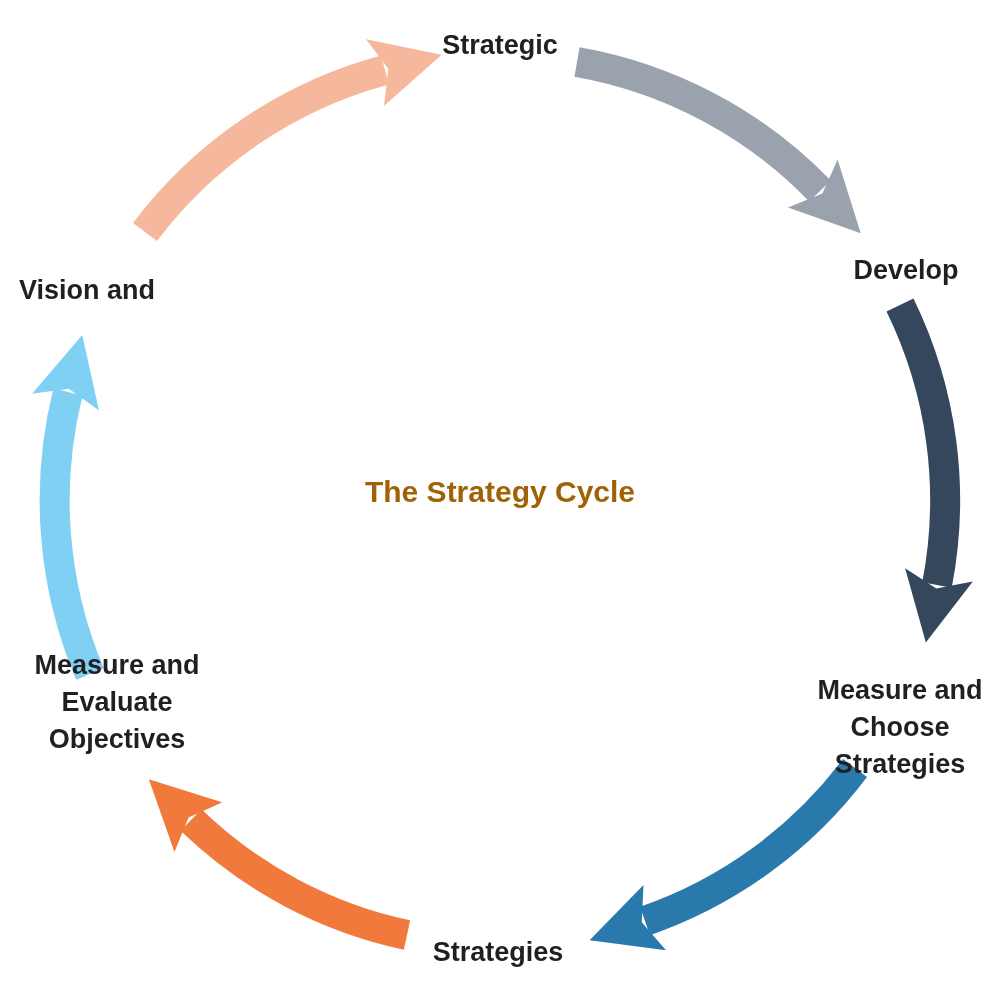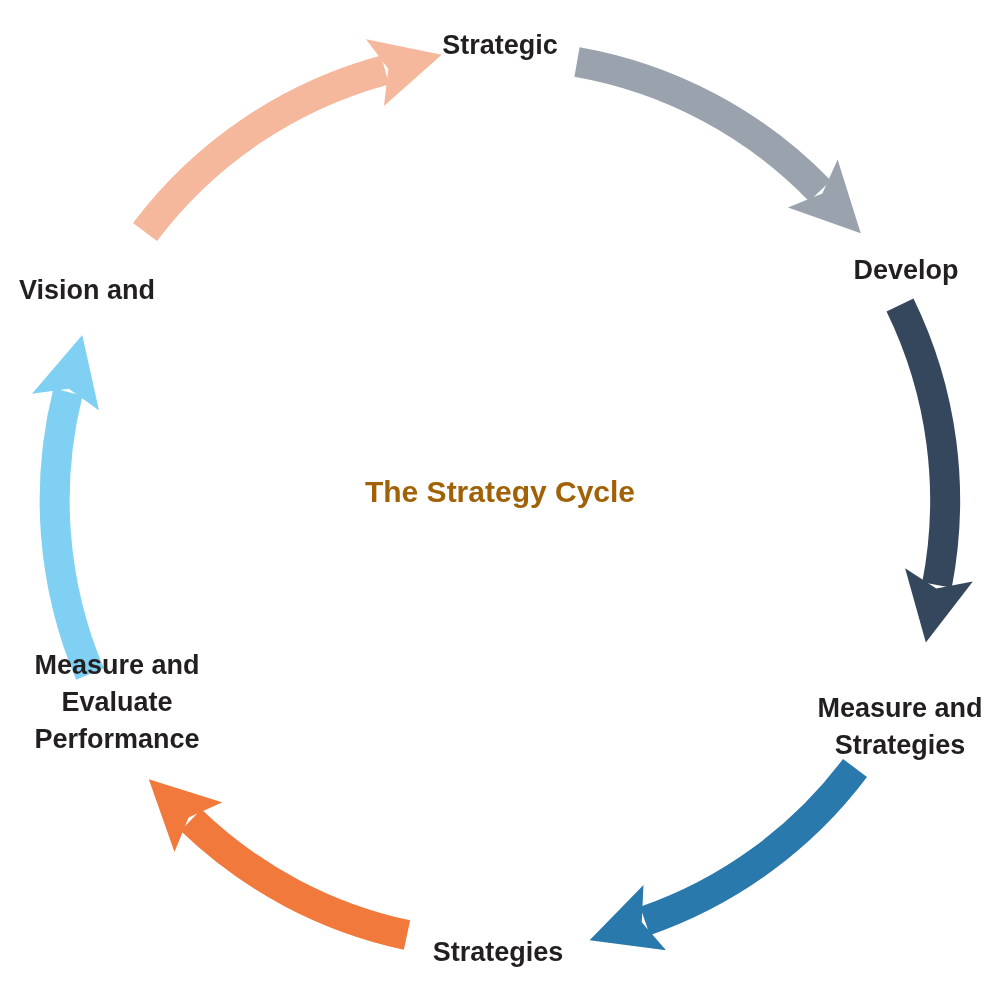--- a/index.html
+++ b/index.html
@@ -90,26 +90,27 @@
   <div class="stage-label" style="left:500px; top:45px;text-align:right;">
     <span>Strategic</span>
   </div>
 
   <div class="stage-label" style="left:906px; top:270px;">
     <span>Develop</span>
   </div>
 
   <div class="stage-label" style="left:900px; top:727px;">
     <span>Measure and</span>
+    <span>Choose</span>
     <span>Strategies</span>
   </div>
 
   <div class="stage-label" style="left:498px; top:952px;">
     <span>Strategies</span>
   </div>
 
   <div class="stage-label" style="left:117px; top:702px;">
     <span>Measure and</span>
     <span>Evaluate</span>
-    <span>Performance</span>
+    <span>Objectives</span>
   </div>
 
 </div>
 
 </body></html>

